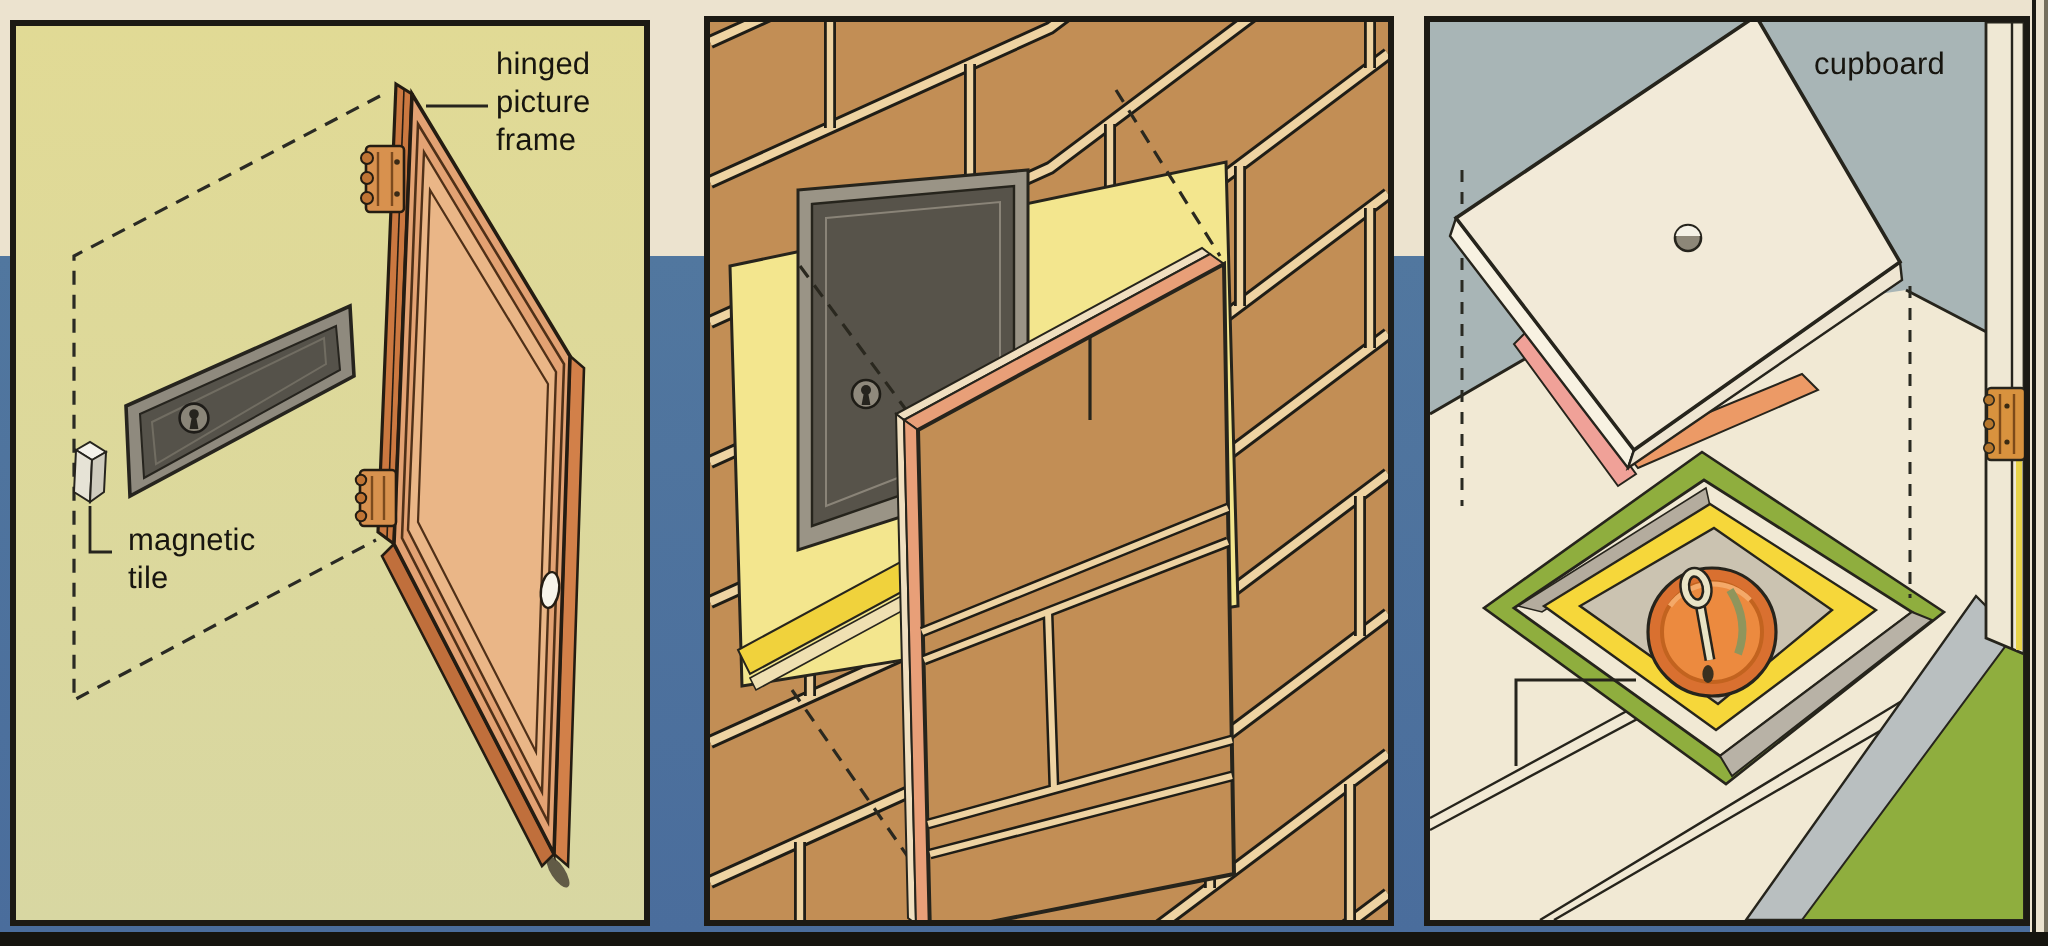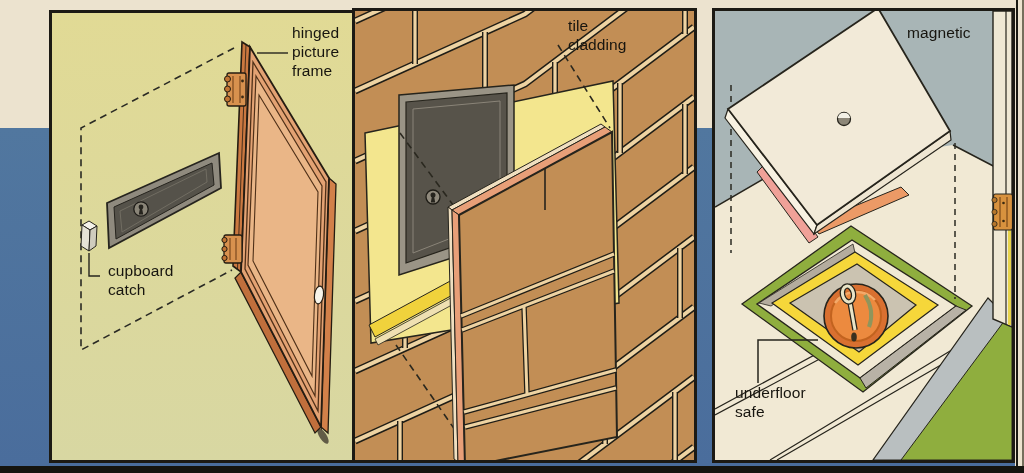--- a/index.html
+++ b/index.html
@@ -7,21 +7,21 @@
          font-family:"Liberation Sans","DejaVu Sans",sans-serif;}
   .blue-band{position:absolute;left:0;top:128px;width:1024px;height:338px;
              background:linear-gradient(180deg,#51779f,#4a6d9c);}
   .bottom-rule{position:absolute;left:0;bottom:0;width:1024px;height:7px;background:#15140e;z-index:30;}
   .margin-right{position:absolute;top:0;right:0;width:9px;height:473px;background:#ece3cf;z-index:20;}
   .page-edge-line{position:absolute;top:0;left:1016px;width:2px;height:473px;background:#1a1913;z-index:21;}
   .page-edge-line2{position:absolute;top:0;left:1022px;width:2px;height:473px;background:#756f5d;z-index:21;}
   .panel{position:absolute;border:3px solid #1c1a14;z-index:10;overflow:hidden;}
   .panel svg{position:absolute;left:0;top:0;}
   #panel1{left:5px;top:10px;width:314px;height:447px;
-          background:linear-gradient(180deg,#e1da95,#d8d7a2);margin-left:44px;}
+          background:linear-gradient(180deg,#e1da95,#d8d7a2);}
   #panel2{left:352px;top:8px;width:339px;height:449px;background:#c28e55;}
   #panel3{left:712px;top:8px;width:297px;height:449px;background:#a8b5b6;}
   .lbl{position:absolute;color:#17150f;font-size:15.5px;line-height:19px;letter-spacing:.1px;z-index:5;}
 </style>
 </head>
 <body>
 
 <div class="stage">
   <div class="blue-band"></div>
 
@@ -74,21 +74,21 @@
       <g>
         <rect x="172" y="222" width="18" height="28" rx="2" fill="#d8914e" stroke="#241c12" stroke-width="1.3"></rect>
         <circle cx="172.5" cy="227" r="2.6" fill="#c07434" stroke="#241c12" stroke-width="1"></circle>
         <circle cx="172.5" cy="236" r="2.6" fill="#c07434" stroke="#241c12" stroke-width="1"></circle>
         <circle cx="172.5" cy="245" r="2.6" fill="#c07434" stroke="#241c12" stroke-width="1"></circle>
         <path d="M178,225 V247 M184,225 V247" stroke="#7c4a1e" stroke-width="1.2"></path>
       </g>
       <path d="M205,40 L236,40" stroke="#26241e" stroke-width="1.4"></path>
     </svg>
     <div class="lbl" style="left:240px;top:10px;width:72px;">hinged picture frame</div>
-    <div class="lbl" style="left:56px;top:248px;width:82px;">cupboard catch</div>
+    <div class="lbl" style="left:56px;top:248px;width:82px;">magnetic tile</div>
   </div>
 
   <div class="panel" id="panel2">
     <svg width="339" height="449" viewBox="0 0 339 449">
 
       <g>
         <path fill="none" stroke="#1f1d16" stroke-width="7" d="M0,10 L170,-67 L339,-194 M0,80 L170,3 L339,-124 M0,150 L170,73 L339,-54 M0,220 L170,143 L339,16 M0,290 L170,213 L339,86 M0,360 L170,283 L339,156 M0,430 L170,353 L339,226 M0,500 L170,423 L339,296 M0,570 L170,493 L339,366 M0,640 L170,563 L339,436 M0,710 L170,633 L339,506"></path>
         <path fill="none" stroke="#eed3a2" stroke-width="4" d="M0,10 L170,-67 L339,-194 M0,80 L170,3 L339,-124 M0,150 L170,73 L339,-54 M0,220 L170,143 L339,16 M0,290 L170,213 L339,86 M0,360 L170,283 L339,156 M0,430 L170,353 L339,226 M0,500 L170,423 L339,296 M0,570 L170,493 L339,366 M0,640 L170,563 L339,436 M0,710 L170,633 L339,506"></path>
         <path fill="none" stroke="#1f1d16" stroke-width="6" d="M60,-17 V53 M130,21 V91 M55,125 V195 M200,51 V121 M330,-47 V23 M120,166 V236 M265,72 V142 M50,267 V337 M190,198 V268 M330,93 V163 M115,308 V378 M255,220 V290 M45,410 V449 M185,342 V412 M325,237 V307 M110,450 V449 M250,363 V433 M320,381 V449"></path>
         <path fill="none" stroke="#eed3a2" stroke-width="3.2" d="M60,-17 V53 M130,21 V91 M55,125 V195 M200,51 V121 M330,-47 V23 M120,166 V236 M265,72 V142 M50,267 V337 M190,198 V268 M330,93 V163 M115,308 V378 M255,220 V290 M45,410 V449 M185,342 V412 M325,237 V307 M250,363 V433 M320,381 V449"></path>
@@ -117,21 +117,20 @@
         <path d="M93,196 L246,113 L250,116 L97,199 Z" fill="#f0dfc0" stroke="#26241c" stroke-width="1"></path>
         <path d="M93,196 L97,199 L103,451 L99,448 Z" fill="#f0dfc0" stroke="#26241c" stroke-width="1"></path>
         <path d="M97,199 L250,116 L257,121 L104,204 Z" fill="#e89f78" stroke="#26241c" stroke-width="1"></path>
         <path d="M97,199 L104,204 L110,456 L103,451 Z" fill="#e89f78" stroke="#26241c" stroke-width="1"></path>
         <path d="M104,204 L257,121 L262,426 L110,456 Z" fill="#c28e55" stroke="#26241c" stroke-width="2"></path>
         <path fill="none" stroke="#1f1d16" stroke-width="5.5" d="M106,305 L259,243 M107,319 L259,260 M109,401 L261,359 M110,416 L261,377 M169,295 L172,384"></path>
         <path fill="none" stroke="#eed3a2" stroke-width="3" d="M106,305 L259,243 M107,319 L259,260 M109,401 L261,359 M110,416 L261,377 M169,295 L172,384"></path>
       </g>
       <path d="M190,157 V199" stroke="#26241c" stroke-width="1.6"></path>
     </svg>
-    <div class="lbl" style="left:213px;top:5px;width:80px;">tile cladding</div>
   </div>
 
   <div class="panel" id="panel3">
     <svg width="297" height="449" viewBox="0 0 297 449">
 
       <g>
         <path d="M0,196 L62,160 L238,134 L284,158 L284,305 L190,449 L0,449 Z" fill="#f1e9d4"></path>
         <path d="M0,196 L62,160 M238,134 L284,158" fill="none" stroke="#26241c" stroke-width="1.5"></path>
         <path d="M0,398 L195,292 M0,404 L198,298 M55,449 L245,334 M62,449 L250,340" fill="none" stroke="#26241c" stroke-width="1.2"></path>
       </g>
@@ -185,21 +184,20 @@
           <circle cx="279.5" cy="189" r="2.6" fill="#b5762c" stroke="#26241c" stroke-width="0.8"></circle>
           <circle cx="279.5" cy="201" r="2.6" fill="#b5762c" stroke="#26241c" stroke-width="0.8"></circle>
           <circle cx="279.5" cy="213" r="2.6" fill="#b5762c" stroke="#26241c" stroke-width="0.8"></circle>
           <path d="M285,186 V216 M292,186 V216" stroke="#7c4a1a" stroke-width="1.2"></path>
           <circle cx="288.5" cy="192" r="1.3" fill="#3a2a12"></circle>
             <circle cx="288.5" cy="210" r="1.3" fill="#3a2a12"></circle>
         </g>
       </g>
       <path d="M43,372 V329 H103" fill="none" stroke="#26241c" stroke-width="1.5"></path>
     </svg>
-    <div class="lbl" style="left:192px;top:12px;width:95px;">magnetic</div>
-    <div class="lbl" style="left:20px;top:372px;width:92px;">underfloor safe</div>
+    <div class="lbl" style="left:192px;top:12px;width:95px;">cupboard</div>
   </div>
 
   <div class="margin-right"></div>
   <div class="page-edge-line"></div>
   <div class="page-edge-line2"></div>
   <div class="bottom-rule"></div>
 </div>
 
 </body></html>

